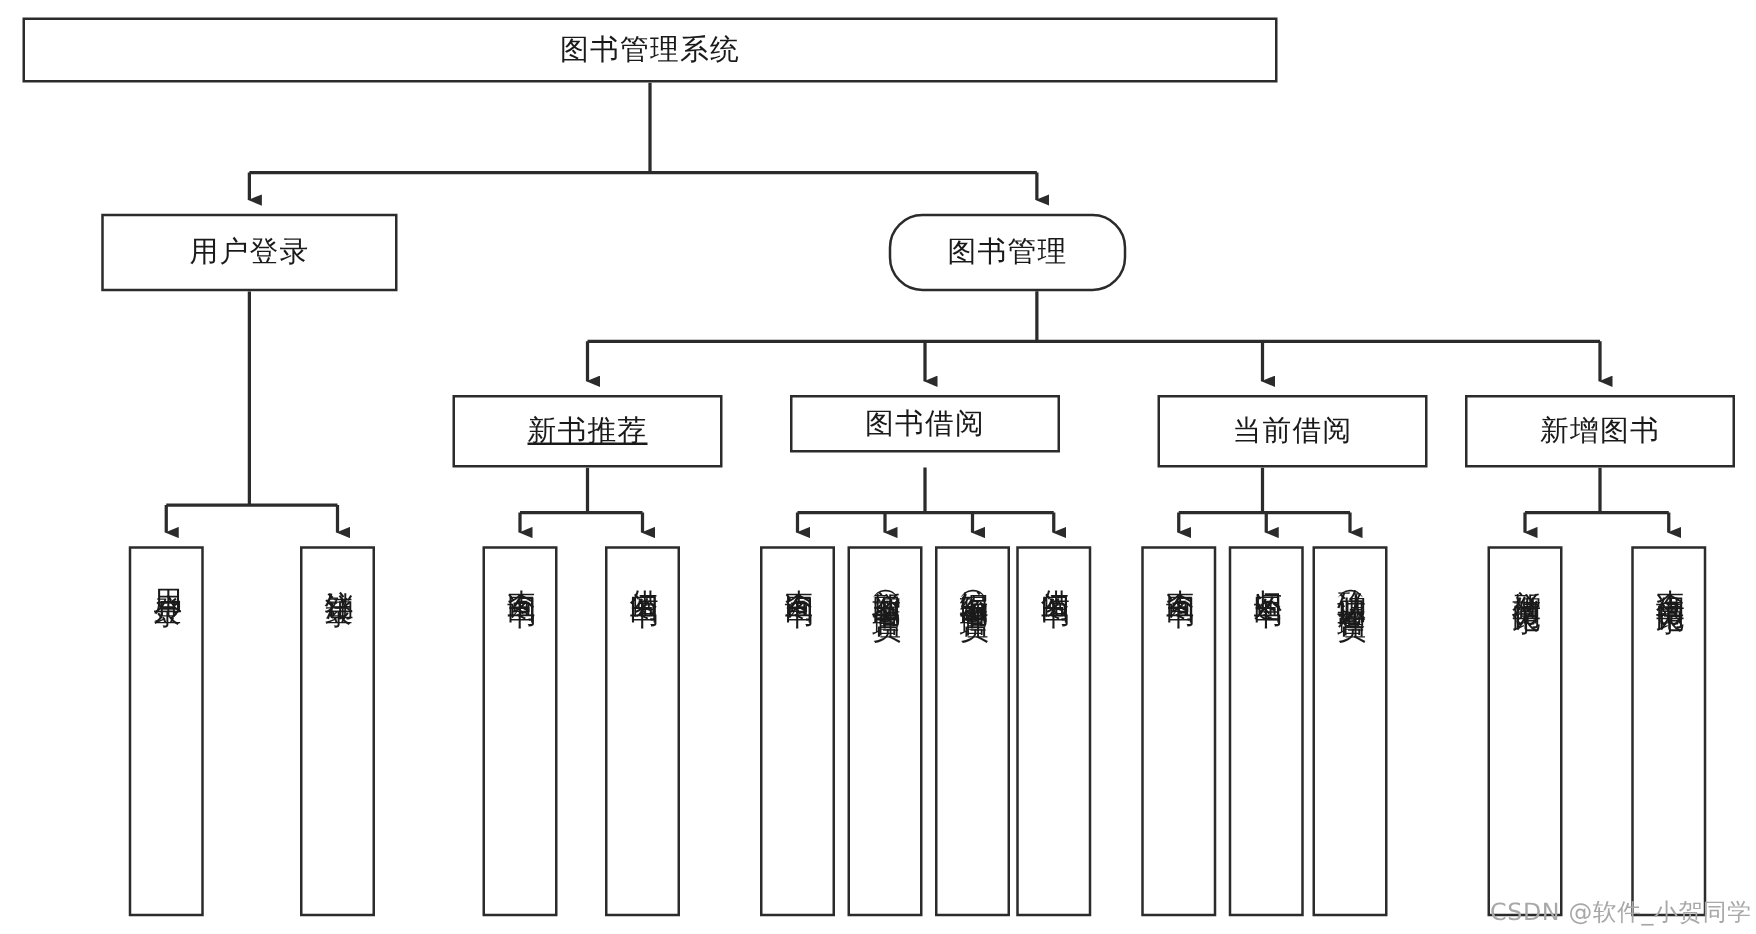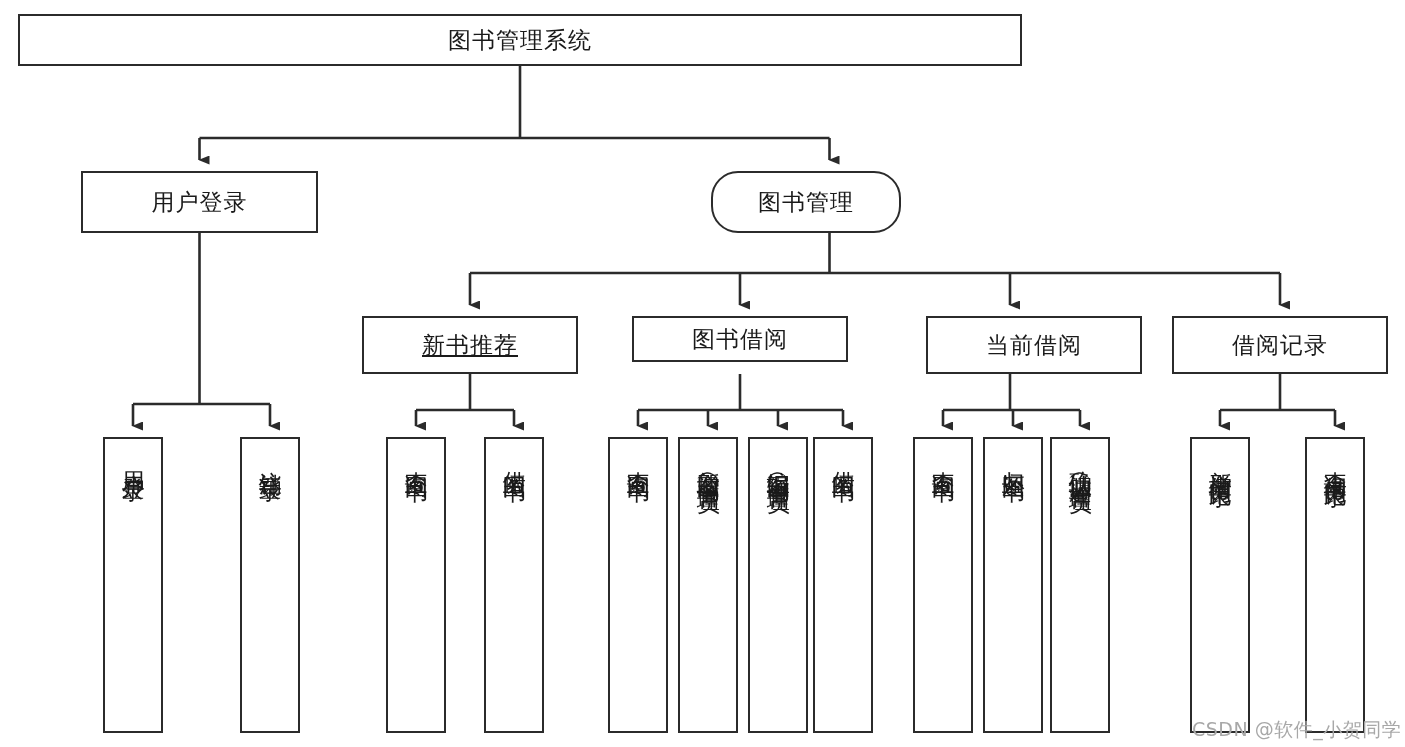--- a/index.html
+++ b/index.html
@@ -135,21 +135,21 @@
   <div class="node-box node-h" id="box-l3-0" style="left: 362px; top: 316px; width: 216px; height: 58px; text-decoration: underline;">
     <span class="node-label">新书推荐</span>
   </div>
   <div class="node-box node-h" id="box-l3-1" style="left: 608px; top: 316px; width: 216px; height: 46px; margin-left: 24px;">
     <span class="node-label">图书借阅</span>
   </div>
   <div class="node-box node-h" id="box-l3-2" style="left: 902px; top: 316px; width: 216px; height: 58px; margin-left: 24px;">
     <span class="node-label">当前借阅</span>
   </div>
   <div class="node-box node-h" id="box-l3-3" style="left: 1172px; top: 316px; width: 216px; height: 58px;">
-    <span class="node-label">借阅记录</span>
+    <span class="node-label">新增图书</span>
   </div>
 
   <div class="node-box node-v" id="box-leaf-0" style="left: 103px; top: 437px; width: 60px; height: 296px;">
     <span class="node-label">用户登录</span>
   </div>
   <div class="node-box node-v" id="box-leaf-1" style="left: 240px; top: 437px; width: 60px; height: 296px;">
     <span class="node-label">注销登录</span>
   </div>
   <div class="node-box node-v" id="box-leaf-2" style="left: 386px; top: 437px; width: 60px; height: 296px;">
     <span class="node-label">查询图书</span>

